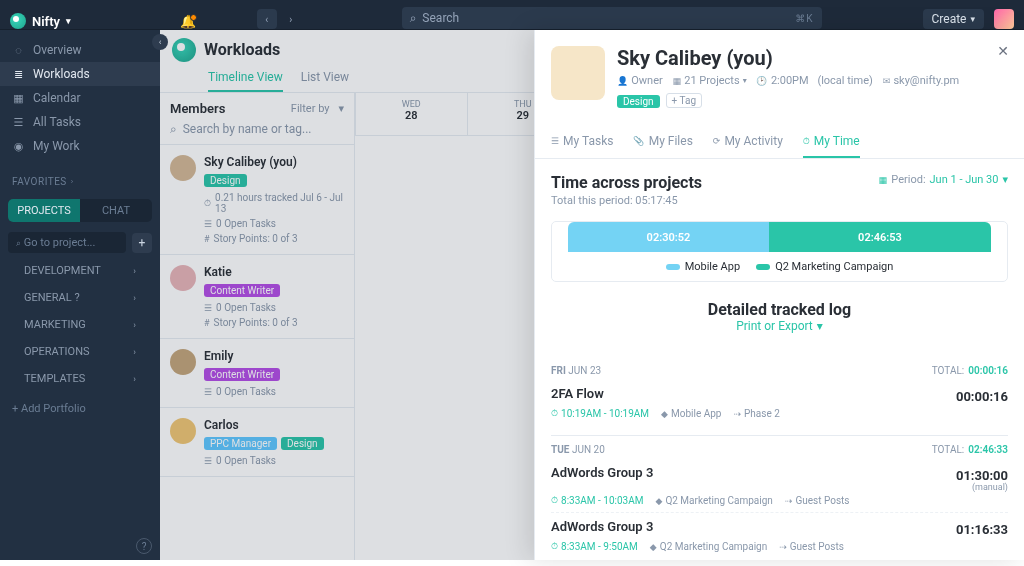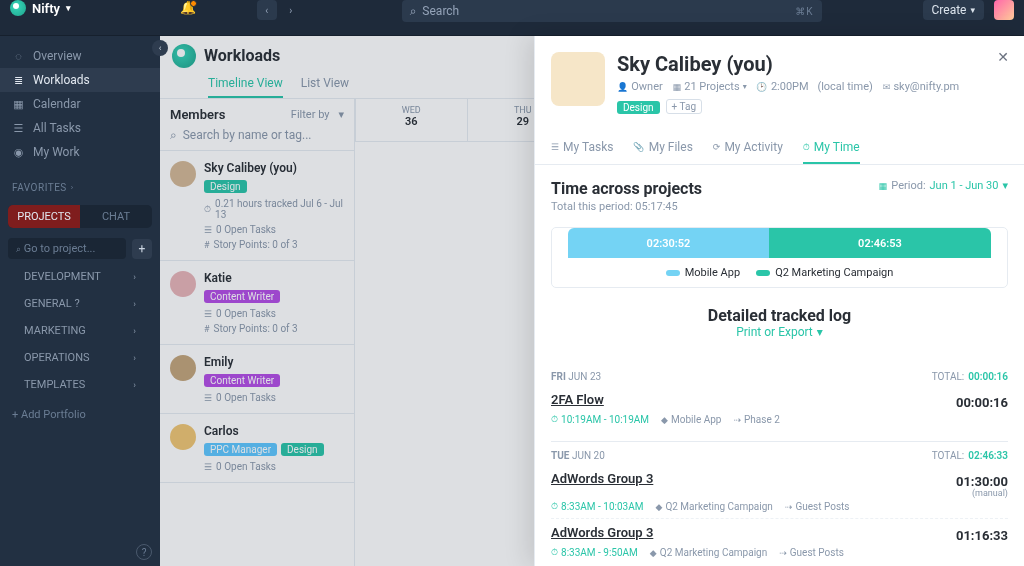--- a/index.html
+++ b/index.html
@@ -11,21 +11,21 @@
     --sidebar-active: #2e3c4f;
     --teal: #2ac5a8;
     --purple: #b44de6;
     --blue-tag: #5ec7ff;
     --orange: #ffb84d;
     --border: #e6ebf1;
     --muted: #8a98ab;
     --text: #2a2f36;
   }
   
-  .topbar { height: 36px; background: var(--topbar-bg); display: flex; align-items: flex-start; color: #cbd5e1; font-size: 12px; padding: 0 10px; gap: 10px; border-bottom: 1px solid #16202d; }
+  .topbar { height: 30px; background: var(--topbar-bg); display: flex; align-items: flex-end; color: #cbd5e1; font-size: 12px; padding: 0 10px; gap: 10px; border-bottom: 1px solid #16202d; }
   .logo { display: flex; align-items: center; gap: 6px; font-weight: 600; color: #fff; font-size: 13px;}
   .logo-mark { width: 16px; height: 16px; border-radius: 50%; background: radial-gradient(circle at 40% 40%, #37d6ba, #1fa48c); position: relative; }
   .logo-mark::after { content:""; position:absolute; width:6px;height:6px;border-radius:50%;background:#fff;top:3px;left:3px;}
   .top-spacer { width: 90px; }
   .nav-arrows { display:flex; gap:4px;}
   .nav-btn { width: 20px; height: 20px; background: #2b3a4d; border-radius: 4px; display:flex;align-items:center;justify-content:center; font-size: 10px; color:#94a3b8;}
   .search { margin: 0 auto; width: 420px; height: 22px; background: #2b3a4d; border-radius: 4px; display:flex; align-items:center; gap:6px; padding: 0 8px; color:#94a3b8;}
   .search span.kb { margin-left:auto; font-size: 10px; letter-spacing:1px; color:#6b7d94;}
   .create-btn { background: #2b3a4d; border-radius: 4px; padding: 3px 9px; display:flex;align-items:center;gap:4px; color:#dbe3ec; font-size:12px;}
   .avatar-sm { width:20px; height:20px; border-radius:4px; background: linear-gradient(135deg,#f6a,#fc9);}
@@ -35,21 +35,21 @@
   .main { display:flex; height: calc(100% - 36px); position:relative;}
   
   .sidebar { width: 160px; background: var(--sidebar-bg); color: var(--sidebar-text); font-size: 12px; display:flex; flex-direction:column; position:relative;}
   .nav { padding: 8px 0;}
   .nav-item { display:flex; align-items:center; gap:8px; padding: 5px 12px; cursor:pointer;}
   .nav-item.active { background: var(--sidebar-active); color:#e2e8f0;}
   .nav-item .ic { width:13px; text-align:center; font-size:11px;}
   .sec-label { padding: 10px 12px 6px; font-size:10px; letter-spacing:.5px; color:#6b7d94; display:flex;align-items:center;gap:4px;}
   .tabbar { display:flex; margin:6px 8px; background:#1a2635; border-radius:5px; overflow:hidden; font-size:11px;}
   .tabbar div { flex:1; text-align:center; padding:5px 0; color:#6b7d94; cursor:pointer;}
-  .tabbar div.on { background:#7f1d1d; color:#e2e8f0;}
+  .tabbar div.on { background:#0f766e; color:#e2e8f0;}
   .goto { margin:4px 8px; display:flex; align-items:center; gap:6px;}
   .goto-input { flex:1; background:#1a2635; border-radius:4px; padding:4px 8px; font-size:11px; color:#6b7d94;}
   .plus-btn { width:20px;height:20px;background:#2e3c4f;border-radius:4px;display:flex;align-items:center;justify-content:center;color:#cbd5e1;font-size:12px;}
   .tree-item { padding:7px 24px; display:flex; align-items:center; justify-content:space-between; font-size:11px; cursor:pointer;}
   .tree-item .chev { font-size:9px;}
   .add-port { padding: 10px 12px; font-size:11px; color:#6b7d94; cursor:pointer;}
   .sidebar-help { position:absolute; bottom:6px; right:8px; width:16px;height:16px;border-radius:50%;border:1px solid #4a596d;display:flex;align-items:center;justify-content:center;font-size:10px;color:#6b7d94;}
   .collapse-badge { position:absolute; top:4px; right:-8px; width:16px;height:16px;border-radius:50%;background:#2e3c4f;display:flex;align-items:center;justify-content:center;font-size:9px;color:#cbd5e1; z-index:5;}
   
   .content { flex:1; background:#fff; display:flex; flex-direction:column; position:relative;}
@@ -109,21 +109,21 @@
   .legend .dot { width:14px;height:6px;border-radius:3px;display:inline-block;margin-right:5px;vertical-align:middle;}
   .d1{background:#74d3f4;} .d2{background:var(--teal);}
   .log-head { display:flex; justify-content:space-between; align-items:center; margin-top:18px;flex-direction:column;}
   .export { font-size:12px; color:var(--teal); display:flex;align-items:center;gap:4px;cursor:pointer;}
   .day-row { display:flex; justify-content:space-between; font-size:10px; color:var(--muted); padding:8px 0 4px; border-top:1px solid var(--border); margin-top:10px; text-transform:uppercase;}
   .day-row:first-of-type{border-top:none;margin-top:24px;}
   .day-row .tot{color:var(--teal);font-weight:600;margin-left:4px;}
   .entry { padding:6px 0;}
   .entry + .entry { border-top:1px dashed #edf1f5;}
   .e-top { display:flex; justify-content:space-between;}
-  .e-title { font-size:13px; font-weight:600; color:var(--text);text-decoration:underline;}
+  .e-title { font-size:13px; font-weight:600; color:var(--text);}
   .e-dur { font-size:13px; font-weight:700; color:var(--text);}
   .e-man { font-size:9px; color:var(--muted); display:block; text-align:right; margin-top:-2px;}
   .e-meta { display:flex; gap:12px; font-size:10px; color:var(--muted); margin-top:3px;}
   .e-meta span{display:flex;align-items:center;gap:3px;}
   .e-meta .tl{color:var(--teal);}
   .ic-sm{font-size:9px;}
 </style>
 </head>
 <body>
 
@@ -278,21 +278,21 @@
     <div class="m-body">
                 <div class="m-name">Carlos</div>
                 <div><span class="tag ppc">PPC Manager</span> <span class="tag design">Design</span></div>
                 <div class="m-meta"><span class="ic-sm">☰</span>0 Open Tasks</div>
               </div>
             </div>
           </div>
       </div>
       <div class="cal">
         <div class="cal-head" id="calhead">
-            <div class="cal-day">WED<span class="dn">36</span></div>
+            <div class="cal-day">WED<span class="dn">28</span></div>
             <div class="cal-day">THU<span class="dn">29</span></div>
             <div class="cal-day">FRI<span class="dn">30</span></div>
             <div class="cal-day">SAT<span class="dn">1</span></div>
             <div class="cal-day">SUN<span class="dn">2</span></div>
             <div class="cal-day">M<span class="dn"></span></div>
           </div>
       </div>
     </div>
 
     <div class="panel-scrim"></div>

